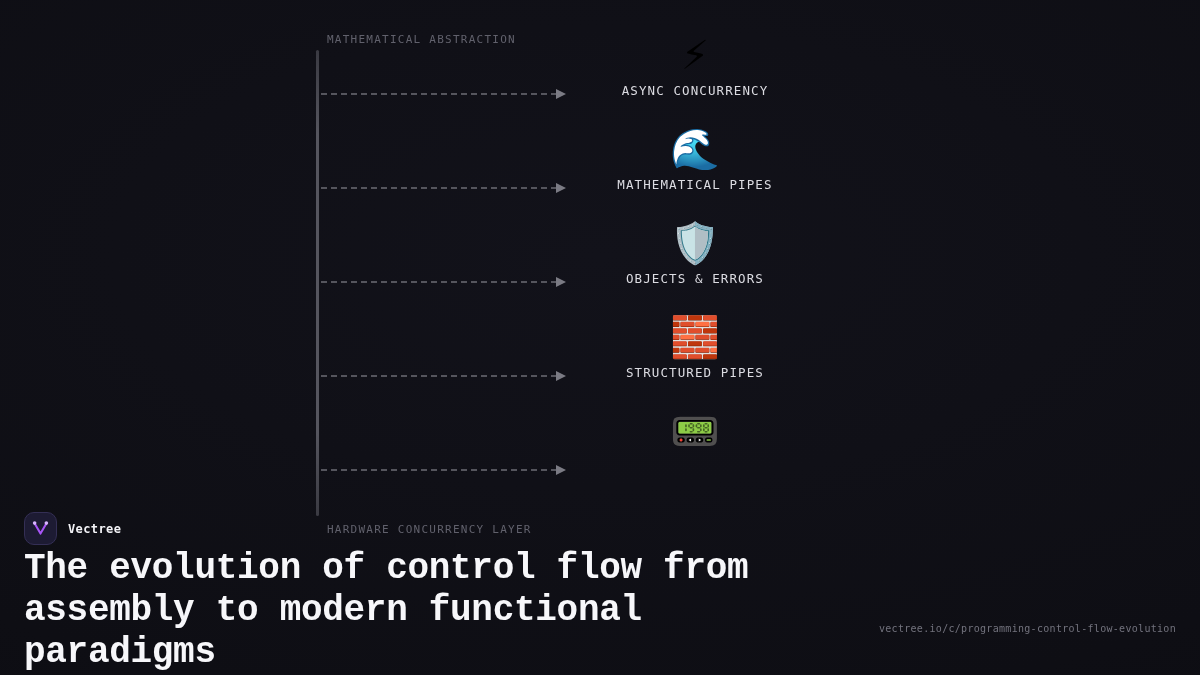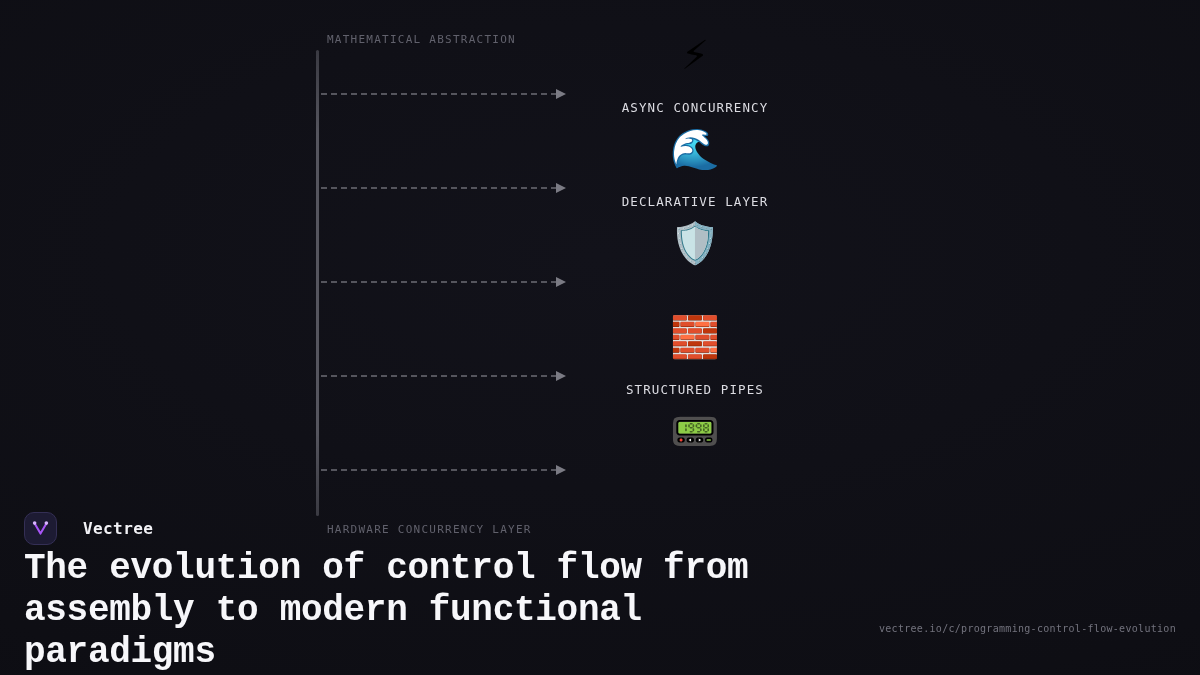--- a/index.html
+++ b/index.html
@@ -89,21 +89,21 @@
   }
   .milestone .glyph {
     font-size: 40px;
     line-height: 46px;
     height: 46px;
     font-family: "DejaVu Sans", sans-serif;
     display: block;
   }
   .milestone .ms-label {
     display: block;
-    margin-top: 22px;
+    margin-top: 5px;
     font-size: 12.5px;
     letter-spacing: 1.1px;
     color: #dcdce2;
     font-family: "DejaVu Sans Mono", monospace;
     white-space: nowrap;
   }
 
   
 
   .brand {
@@ -119,26 +119,25 @@
     height: 33px;
     border-radius: 10px;
     background: #1d1b33;
     border: 1px solid #342f55;
     display: flex;
     align-items: center;
     justify-content: center;
     flex: none;
   }
   .brand-name {
-    font-size: 16px;
+    font-size: 12px;
     font-weight: bold;
     color: #f2f2f6;
     letter-spacing: 0.4px;
     font-family: "DejaVu Sans Mono", monospace;
-    margin-left: 15px;
   }
 
   .headline {
     position: absolute;
     left: 24px;
     top: 548px;
     width: 760px;
     font-size: 36px;
     font-weight: bold;
     line-height: 1.16;
@@ -192,24 +191,25 @@
       </div>
     </div>
 
   <div class="milestones" id="milestone-layer">
       <div class="milestone" style="top: 32px;">
         <span class="glyph">⚡</span>
         <span class="ms-label">ASYNC CONCURRENCY</span>
       </div>
       <div class="milestone" style="top: 126px;">
         <span class="glyph">🌊</span>
-        <span class="ms-label">DECLARATIVE LAYER</span>
+        <span class="ms-label">MATHEMATICAL PIPES</span>
       </div>
       <div class="milestone" style="top: 220px;">
         <span class="glyph">🛡️</span>
+        <span class="ms-label">OBJECTS &amp; ERRORS</span>
       </div>
       <div class="milestone" style="top: 314px;">
         <span class="glyph">🧱</span>
         <span class="ms-label">STRUCTURED PIPES</span>
       </div>
       <div class="milestone" style="top: 408px;">
         <span class="glyph">📟</span>
       </div>
     </div>
 

